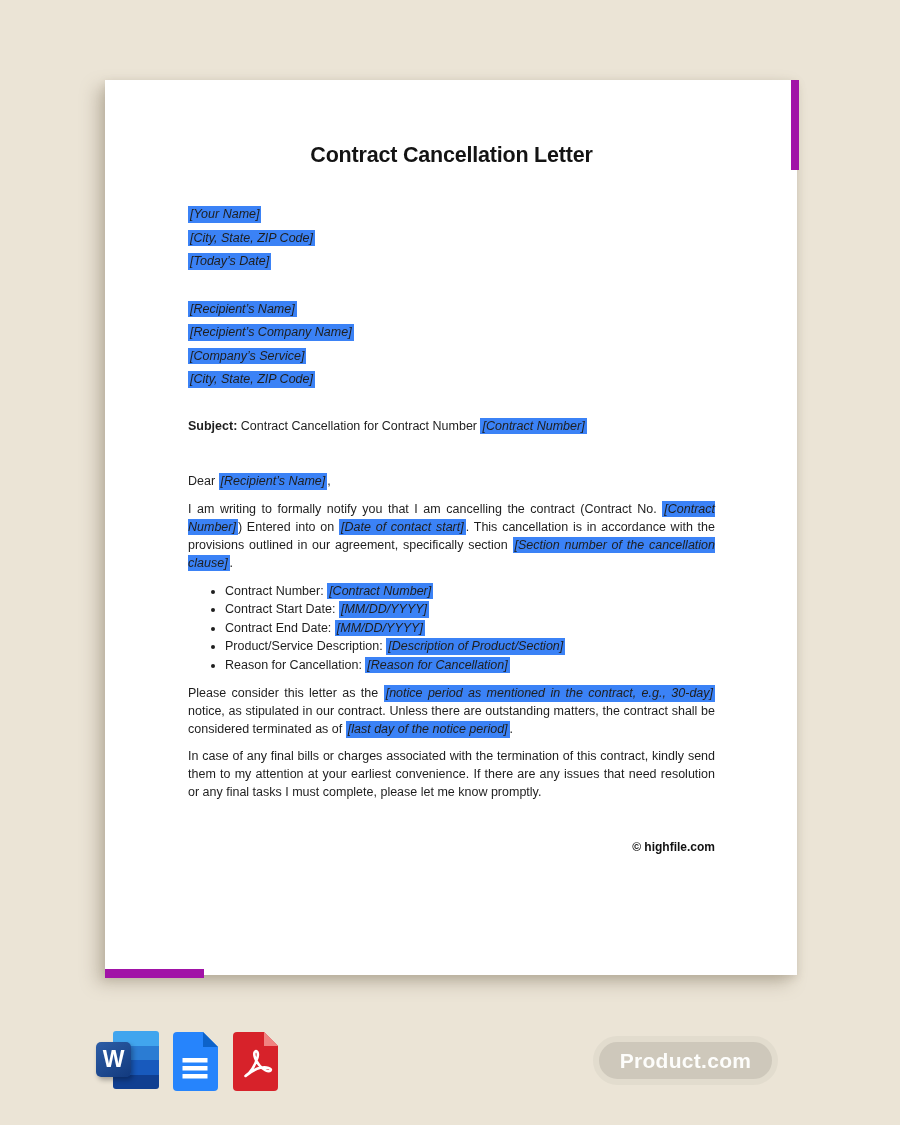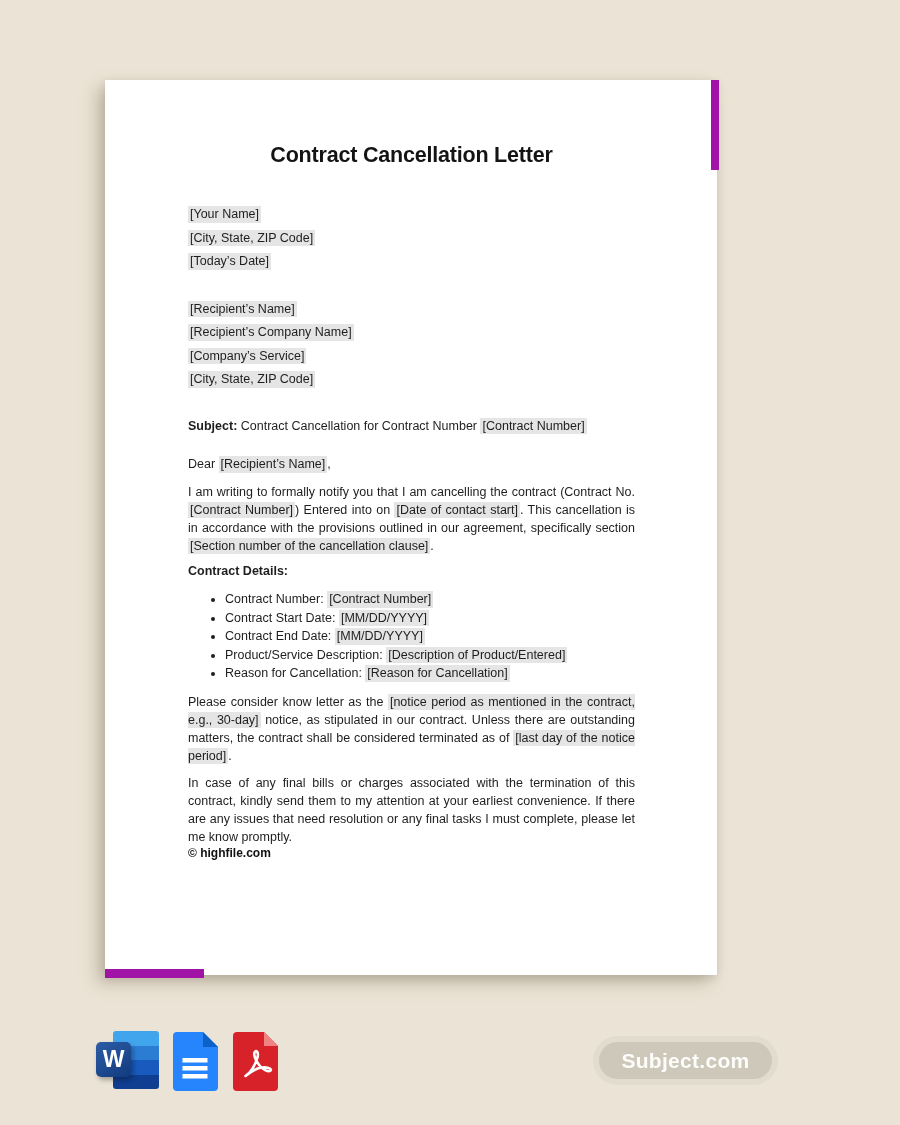--- a/index.html
+++ b/index.html
@@ -3,51 +3,51 @@
 <meta charset="utf-8">
 <style>
   html,body{margin:0;padding:0;}
   body{
     width:900px;height:1125px;position:relative;overflow:hidden;
     background:#EBE4D6;
     font-family:"Liberation Sans", sans-serif;
   }
   
   .page{
-    position:absolute;left:105px;top:80px;width:612px;height:895px;
+    position:absolute;left:105px;top:80px;width:692px;height:895px;
     background:#ffffff;
     box-shadow:-8px 8px 16px rgba(125,112,92,.38), 0 3px 8px rgba(125,112,92,.22);
   }
   .accent-v{
     position:absolute;top:0;right:-2px;width:8px;height:90px;background:#A113A7;
   }
   .accent-h{
     position:absolute;bottom:-3px;left:0;width:99px;height:9px;background:#A113A7;
   }
   .content{
     position:absolute;left:0;top:0;right:0;bottom:0;
     padding:62px 82px 0 83px;
     color:#1E1E1E;font-size:12.5px;
   }
   .title{
     margin:0;text-align:center;font-size:21.5px;font-weight:700;color:#141414;
     letter-spacing:-0.2px;line-height:26px;
   }
   .ph-line{margin:0 0 6px 0;line-height:17.5px;}
-  .hl{background:#e5e5e5;padding:1px 2px 1.5px 2px;}
+  .hl{background:#3b82f6;padding:1px 2px 1.5px 2px;font-style:italic;}
   .sender{margin-top:38px;}
   .date-line{}
   .recipient{margin-top:30px;}
   .subject{margin-top:29px;line-height:17.5px;}
-  .salutation{margin-top:21px;line-height:17.5px;}
+  .salutation{margin-top:38px;line-height:17.5px;}
   .para{margin:9px 0 0 0;line-height:18px;text-align:justify;}
   .details-h{margin-top:8px;font-weight:700;line-height:17.5px;}
   ul.details{margin:10px 0 10px 0;padding-left:37px;}
   ul.details li{line-height:18.6px;}
-  .footer-credit{font-weight:700;font-size:12px;color:#111;}
+  .footer-credit{margin-top:39px;text-align:right;font-weight:700;font-size:12px;color:#111;}
   b{font-weight:700;}
   
   .word-icon{position:absolute;left:96px;top:1031px;width:63px;height:60px;}
   .w-doc{
     position:absolute;right:0;top:0;width:46px;height:58px;border-radius:3px;
     overflow:hidden;display:flex;flex-direction:column;
   }
   .w-doc .s1{flex:1;background:#41A5EE;}
   .w-doc .s2{flex:1;background:#2B7CD3;}
   .w-doc .s3{flex:1;background:#185ABD;}
@@ -93,31 +93,30 @@
       <div class="ph-line"><span class="hl">[Company’s Service]</span></div>
       <div class="ph-line"><span class="hl">[City, State, ZIP Code]</span></div>
     </div>
 
     <div class="subject"><b>Subject:</b><span><span> Contract Cancellation for Contract Number </span><span class="hl">[Contract Number]</span></span></div>
 
     <div class="salutation"><span>Dear </span><span class="hl">[Recipient’s Name]</span><span>,</span></div>
 
     <p class="para"><span>I am writing to formally notify you that I am cancelling the contract (Contract No. </span><span class="hl">[Contract Number]</span><span>) Entered into on </span><span class="hl">[Date of contact start]</span><span>. This cancellation is in accordance with the provisions outlined in our agreement, specifically section </span><span class="hl">[Section number of the cancellation clause]</span><span>.</span></p>
 
-    <div class="details-h">Contract Details:</div>
 
     <ul class="details">
       <li><span>Contract Number: </span><span class="hl">[Contract Number]</span></li>
       <li><span>Contract Start Date: </span><span class="hl">[MM/DD/YYYY]</span></li>
       <li><span>Contract End Date: </span><span class="hl">[MM/DD/YYYY]</span></li>
-      <li><span>Product/Service Description: </span><span class="hl">[Description of Product/Entered]</span></li>
+      <li><span>Product/Service Description: </span><span class="hl">[Description of Product/Section]</span></li>
       <li><span>Reason for Cancellation: </span><span class="hl">[Reason for Cancellation]</span></li>
     </ul>
 
-    <p class="para"><span>Please consider know letter as the </span><span class="hl">[notice period as mentioned in the contract, e.g., 30-day]</span><span> notice, as stipulated in our contract. Unless there are outstanding matters, the contract shall be considered terminated as of </span><span class="hl">[last day of the notice period]</span><span>.</span></p>
+    <p class="para"><span>Please consider this letter as the </span><span class="hl">[notice period as mentioned in the contract, e.g., 30-day]</span><span> notice, as stipulated in our contract. Unless there are outstanding matters, the contract shall be considered terminated as of </span><span class="hl">[last day of the notice period]</span><span>.</span></p>
 
     <p class="para">In case of any final bills or charges associated with the termination of this contract, kindly send them to my attention at your earliest convenience. If there are any issues that need resolution or any final tasks I must complete, please let me know promptly.</p>
 
     <div class="footer-credit">© highfile.com</div>
   </div>
 </div>
 
 <div class="word-icon" title="">
   <div class="w-doc">
     <div class="s1"></div>
@@ -140,14 +139,14 @@
 
 <div class="pdf-icon">
   <svg viewBox="0 0 45 59">
     <path d="M4 0 H31 L45 14 V55 a4 4 0 0 1 -4 4 H4 a4 4 0 0 1 -4 -4 V4 a4 4 0 0 1 4 -4 Z" fill="#D7222A"></path>
     <path d="M31 0 L45 14 H31 Z" fill="#F08381"></path>
     <path d="M12.5 44 C17 41.5 22.5 33 24.5 25.5 C25.8 20.5 23.5 17.5 21.8 20 C20.2 22.5 22.5 28.5 26.5 33.5 C30 37.8 35.5 40.5 37.5 38.5 C39.3 36.6 33.5 34.5 27.5 35.8 C21.5 37 15.5 41.5 12.5 44 Z" fill="none" stroke="#ffffff" stroke-width="2.6" stroke-linecap="round" stroke-linejoin="round"></path>
   </svg>
 </div>
 
 <div class="badge">
-  <span>Subject.com</span>
+  <span>Product.com</span>
 </div>
 
 </body></html>

